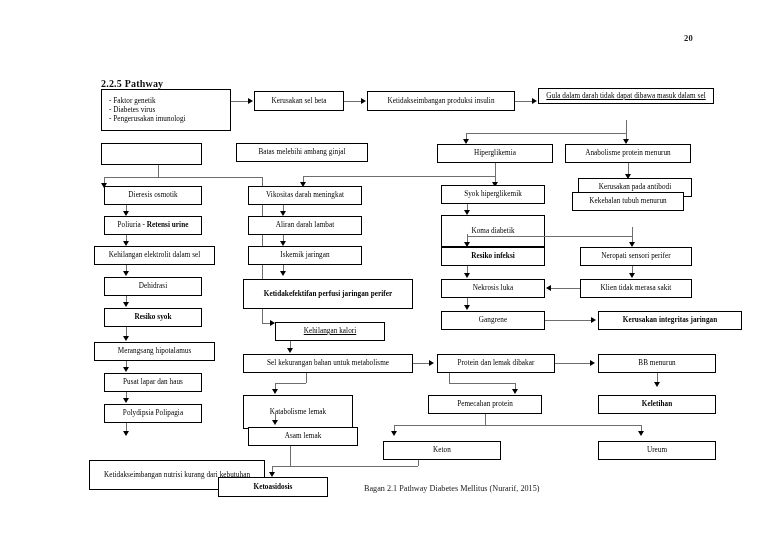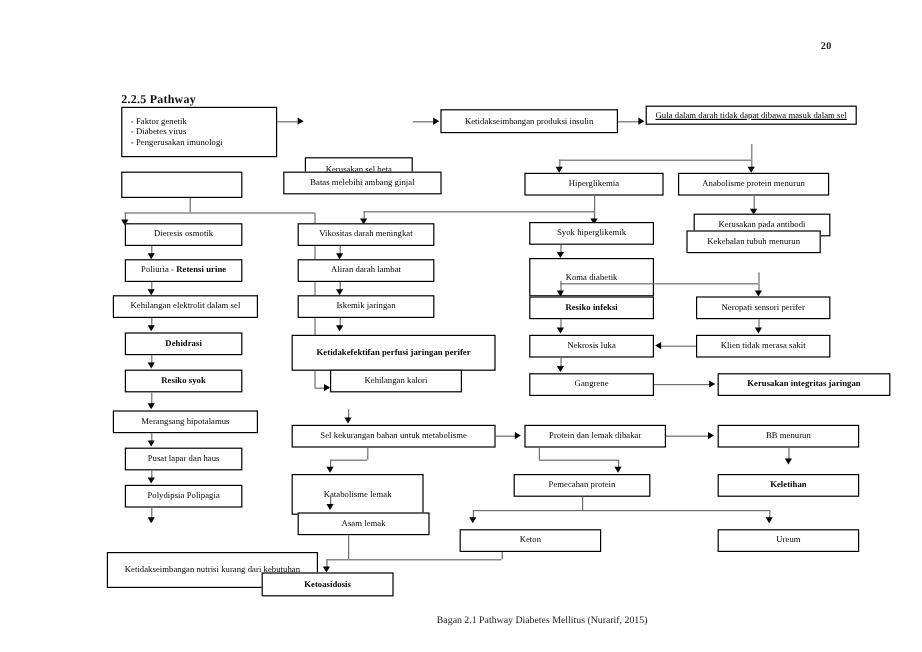--- a/index.html
+++ b/index.html
@@ -27,21 +27,20 @@
     font-size: 10px;
     font-weight: bold;
     color: #111111;
     letter-spacing: 0.2px;
   }
   .caption {
     position: absolute;
     font-size: 8.2px;
     color: #1a1a1a;
     white-space: nowrap;
-    margin-top: 28px;
   }
   
   .node {
     position: absolute;
     box-sizing: border-box;
     border: 1.1px solid #000000;
     background: #ffffff;
     color: #000000;
     font-size: 7.2px;
     line-height: 1.25;
@@ -108,21 +107,21 @@
 
   <div class="node left-align" style="left:101px; top:89px; width:130px; height:42px; flex-direction:column; align-items:flex-start; justify-content:center;">
     <span class="li">-  Faktor genetik</span>
     <span class="li">-  Diabetes virus</span>
     <span class="li">-  Pengerusakan imunologi</span>
   </div>
 
   <div class="hline" style="left:231px; top:101px; width:20px;"></div>
   <div class="arrow-right" style="left:248px; top:98px;"></div>
 
-  <div class="node" style="left:254px; top:91px; width:90px; height:20px;margin-top:40px;">Kerusakan sel beta</div>
+  <div class="node" style="left:254px; top:91px; width:90px; height:20px;">Kerusakan sel beta</div>
 
   <div class="hline" style="left:344px; top:101px; width:20px;"></div>
   <div class="arrow-right" style="left:361px; top:98px;"></div>
 
   <div class="node" style="left:367px; top:91px; width:148px; height:20px;">Ketidakseimbangan produksi insulin</div>
 
   <div class="hline" style="left:515px; top:101px; width:20px;"></div>
   <div class="arrow-right" style="left:532px; top:98px;"></div>
 
   <div class="node" style="left:538px; top:88px; width:176px; height:16px;text-decoration:underline;">Gula dalam darah tidak dapat dibawa masuk dalam sel</div>
@@ -217,40 +216,40 @@
 
   <div class="vline" style="left:283px; top:265px; height:9px;"></div>
   <div class="arrow-down" style="left:280px; top:271px;"></div>
 
   <div class="vline" style="left:467px; top:266px; height:10px;"></div>
   <div class="arrow-down" style="left:464px; top:273px;"></div>
 
   <div class="vline" style="left:632px; top:266px; height:10px;"></div>
   <div class="arrow-down" style="left:629px; top:273px;"></div>
 
-  <div class="node" style="left:104px; top:277px; width:98px; height:19px;font-weight:bold;">Dehidrasi</div>
+  <div class="node" style="left:104px; top:277px; width:98px; height:19px;">Dehidrasi</div>
 
   <div class="node bold" style="left:243px; top:279px; width:170px; height:30px;">Ketidakefektifan perfusi jaringan perifer</div>
 
   <div class="node" style="left:441px; top:279px; width:104px; height:19px;">Nekrosis luka</div>
 
   <div class="node" style="left:580px; top:279px; width:112px; height:19px;">Klien tidak merasa sakit</div>
 
   <div class="hline" style="left:551px; top:288px; width:29px;"></div>
   <div class="arrow-left" style="left:546px; top:285px;"></div>
 
   <div class="vline" style="left:126px; top:296px; height:9px;"></div>
   <div class="arrow-down" style="left:123px; top:302px;"></div>
 
   <div class="vline" style="left:467px; top:298px; height:10px;"></div>
   <div class="arrow-down" style="left:464px; top:305px;"></div>
 
   <div class="node bold" style="left:104px; top:308px; width:98px; height:19px;">Resiko syok</div>
 
-  <div class="node" style="left:275px; top:308px; width:110px; height:19px;">Kehilangan kalori</div>
+  <div class="node" style="left:275px; top:322px; width:110px; height:19px;text-decoration:underline;">Kehilangan kalori</div>
 
   <div class="node" style="left:441px; top:311px; width:104px; height:19px;">Gangrene</div>
 
   <div class="node bold" style="left:598px; top:311px; width:144px; height:19px;">Kerusakan integritas jaringan</div>
 
   <div class="hline" style="left:545px; top:320px; width:48px;"></div>
   <div class="arrow-right" style="left:591px; top:317px;"></div>
 
   <div class="vline" style="left:126px; top:327px; height:12px;"></div>
   <div class="arrow-down" style="left:123px; top:336px;"></div>

